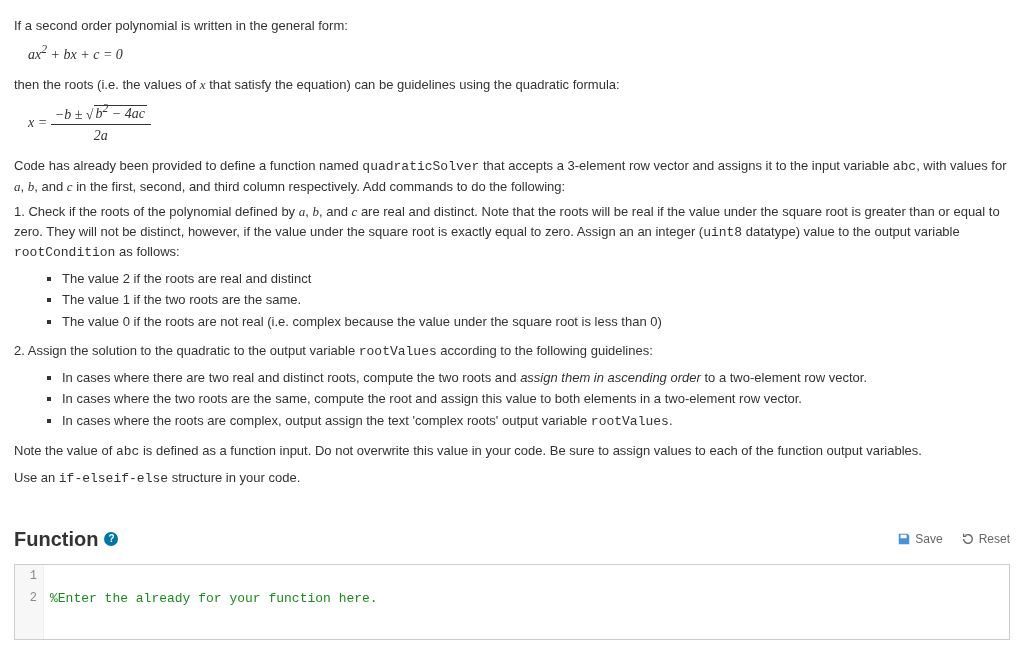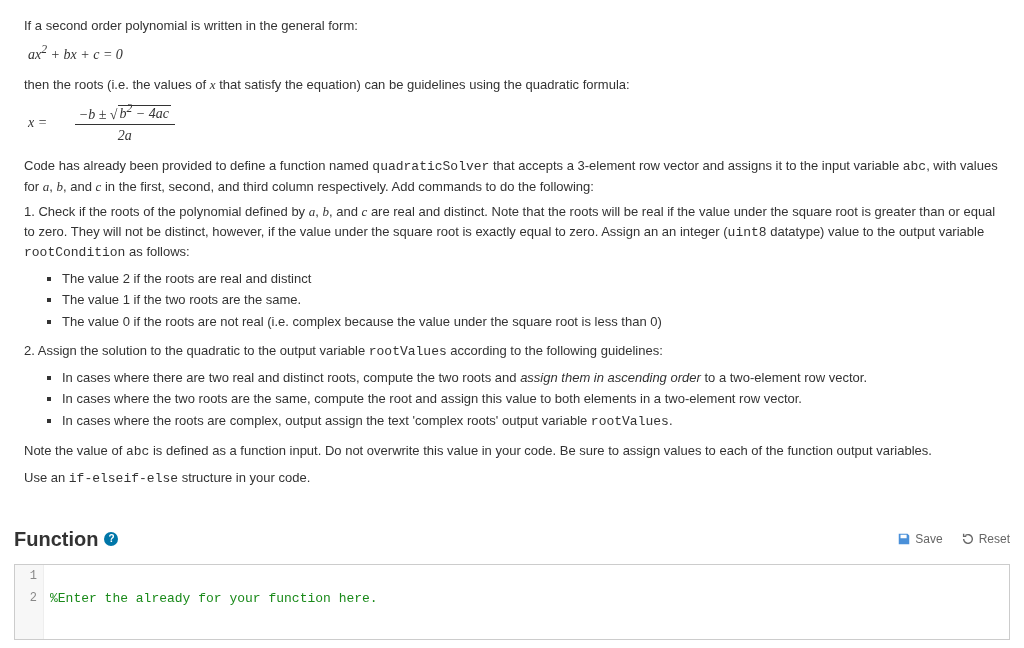--- a/index.html
+++ b/index.html
@@ -19,37 +19,36 @@
     margin: 6px 0 10px 14px;
     font-family: "Times New Roman", Times, serif;
     font-style: italic;
     font-size: 14px;
   }
   .frac {
     display: inline-block;
     vertical-align: middle;
     text-align: center;
     font-style: italic;
-    margin-left: 24px;
   }
   .frac .num {
     display: block;
     border-bottom: 1px solid #333;
     padding: 0 4px;
     white-space: nowrap;
   }
   .frac .den {
     display: block;
     padding: 0 4px;
   }
   .sqrt {
     border-top: 1px solid #333;
     padding: 0 2px;
   }
-  p { margin: 6px 10px; }
+  p { margin: 6px 0; }
   ul.bullets {
     list-style: square;
     margin: 6px 0 10px 0;
     padding-left: 48px;
   }
   ul.bullets li { margin-bottom: 2px; }
   .code, code {
     font-family: Menlo, Consolas, "Courier New", monospace;
     font-style: normal;
   }

